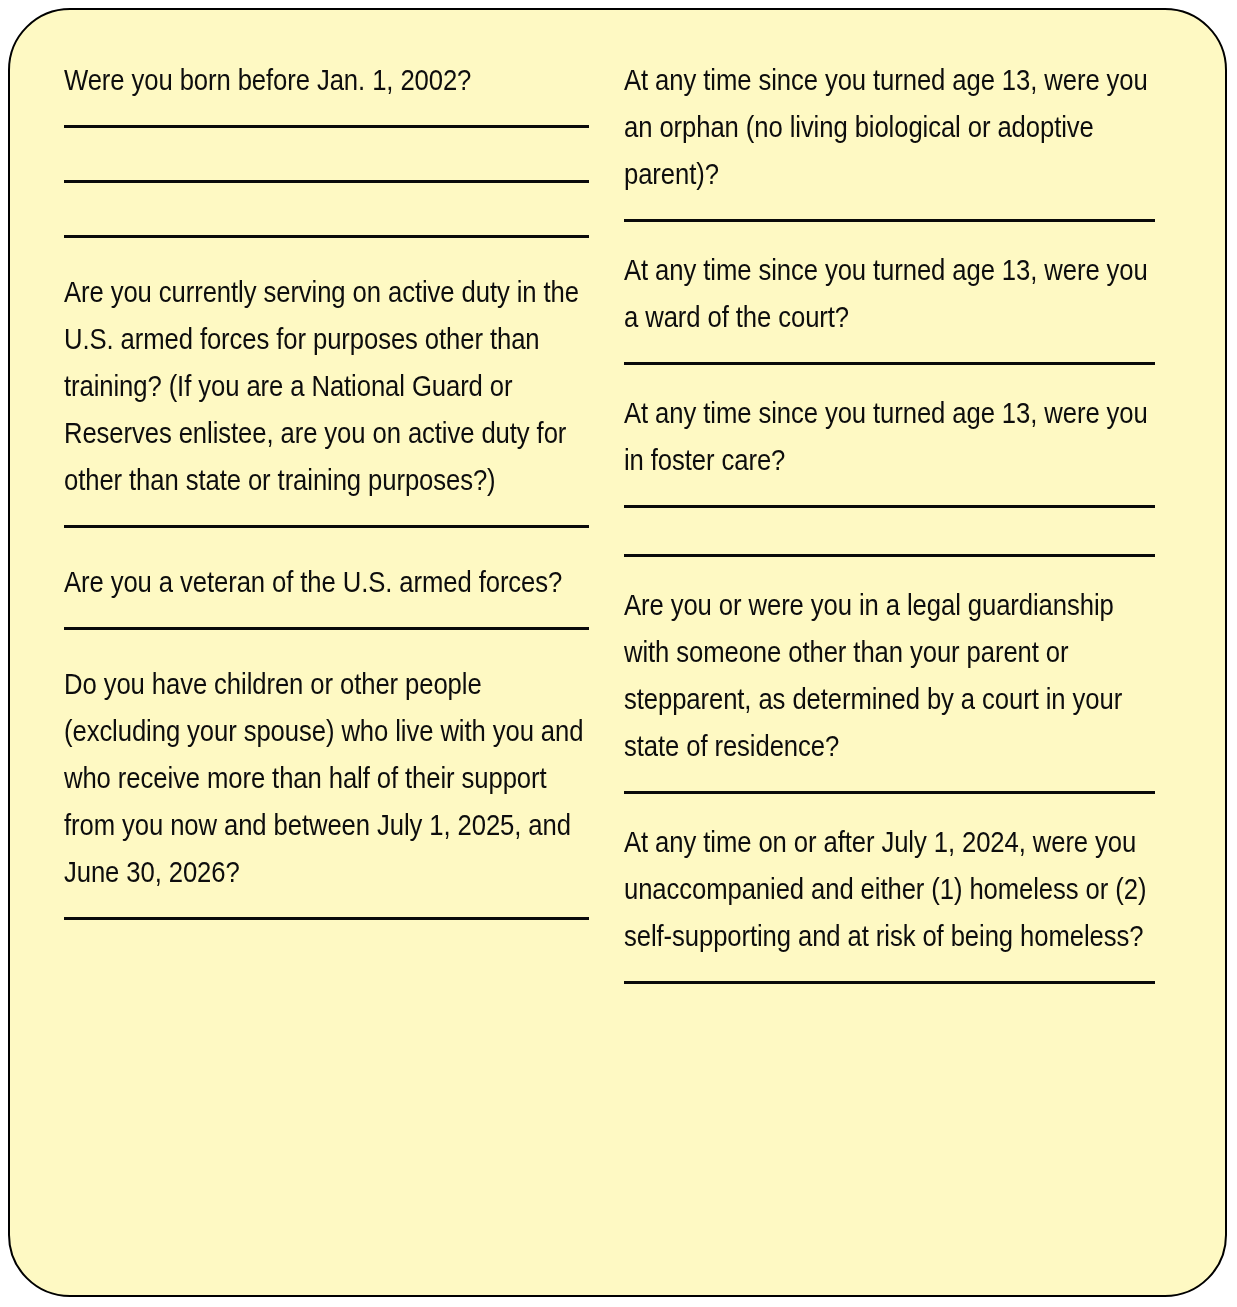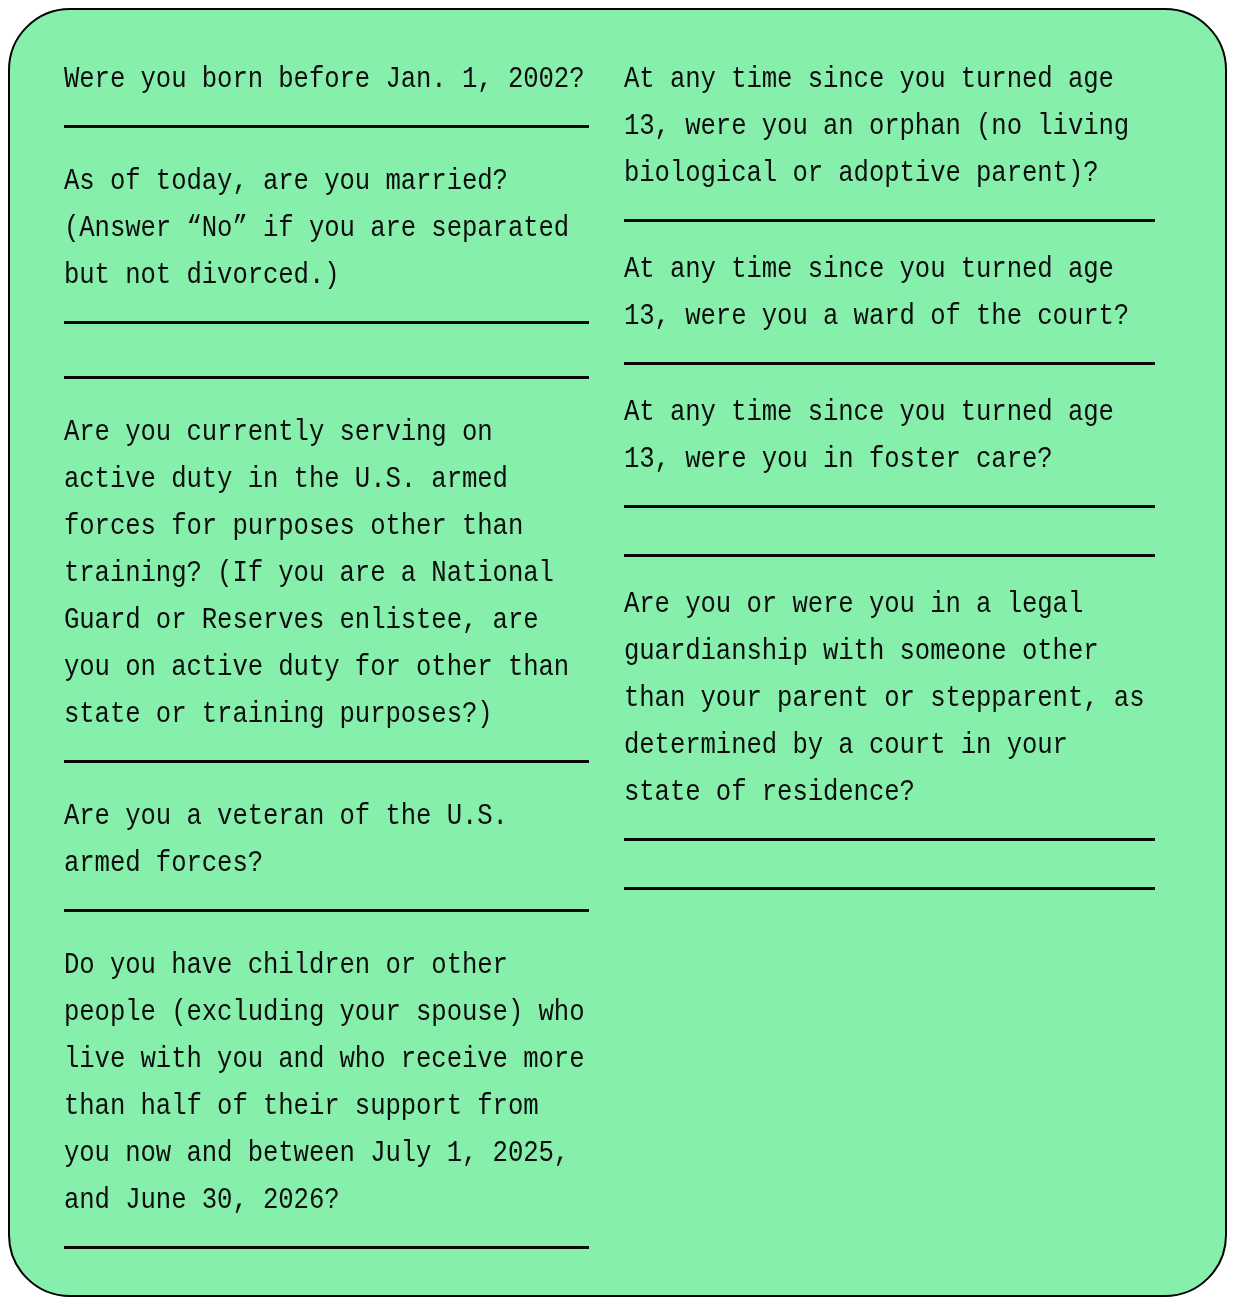--- a/index.html
+++ b/index.html
@@ -18,22 +18,21 @@
 
   .card {
     position: absolute;
     left: 8px;
     top: 8px;
     width: 1219px;
     height: 1289px;
     box-sizing: border-box;
     border: 2px solid #000000;
     border-radius: 62px;
-    background: #86efac;
-    font-family: Liberation Mono, monospace;
+    background: #fef9c3;
   }
 
   .columns {
     position: absolute;
     left: 0;
     top: 0;
     right: 0;
     display: flex;
     flex-direction: row;
     padding: 46px 0 0 0;
@@ -119,23 +118,20 @@
 
     <div class="column column-left">
 
       <div class="qblock">
         <p class="question">Were you born before Jan. 1, 2002?</p>
       </div>
       <div class="sp-a"></div>
       <div class="divider"></div>
       <div class="sp-b"></div>
 
-      <div class="qblock">
-        <p class="question">As of today, are you married? (Answer “No” if you are separated but not divorced.)</p>
-      </div>
       <div class="sp-a"></div>
       <div class="divider"></div>
       <div class="sp-b"></div>
 
       <div class="sp-a"></div>
       <div class="divider"></div>
       <div class="sp-b"></div>
 
       <div class="qblock">
         <p class="question">Are you currently serving on active duty in the U.S. armed forces for purposes other than training? (If you are a National Guard or Reserves enlistee, are you on active duty for other than state or training purposes?)</p>
@@ -186,20 +182,23 @@
       <div class="divider"></div>
       <div class="sp-c"></div>
 
       <div class="qblock">
         <p class="question">Are you or were you in a legal guardianship with someone other than your parent or stepparent, as determined by a court in your state of residence?</p>
       </div>
       <div class="sp-a"></div>
       <div class="divider"></div>
       <div class="sp-c"></div>
 
+      <div class="qblock">
+        <p class="question">At any time on or after July 1, 2024, were you unaccompanied and either (1) homeless or (2) self-supporting and at risk of being homeless?</p>
+      </div>
       <div class="sp-a"></div>
       <div class="divider"></div>
 
     </div>
 
   </div>
 
 
 </div>
 

